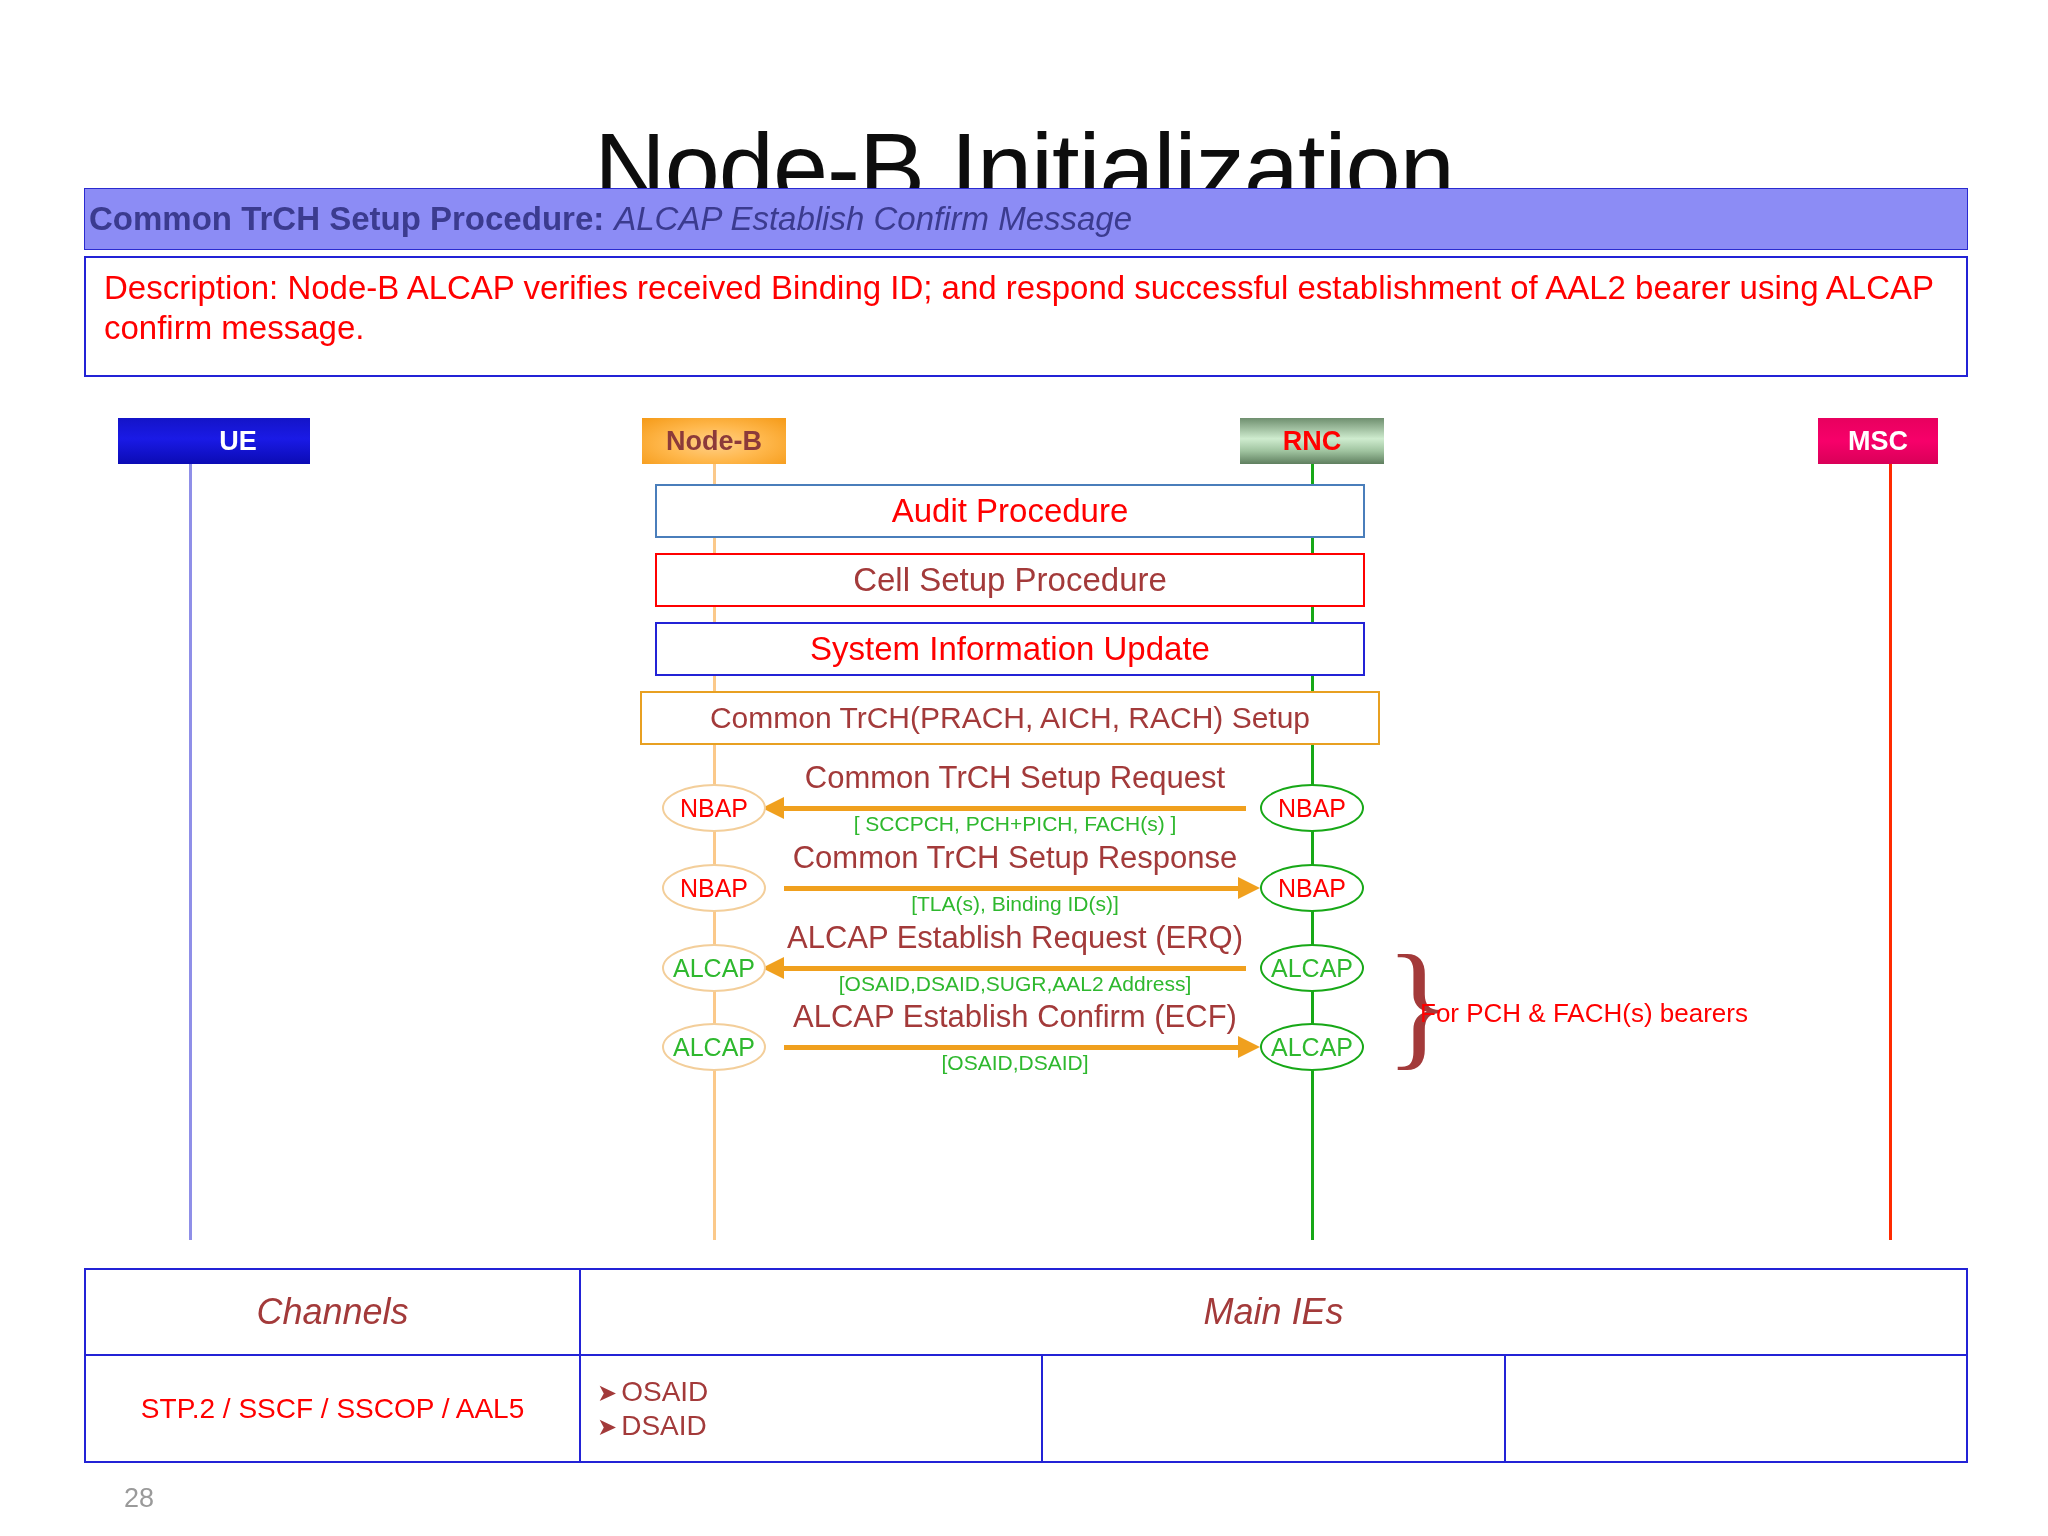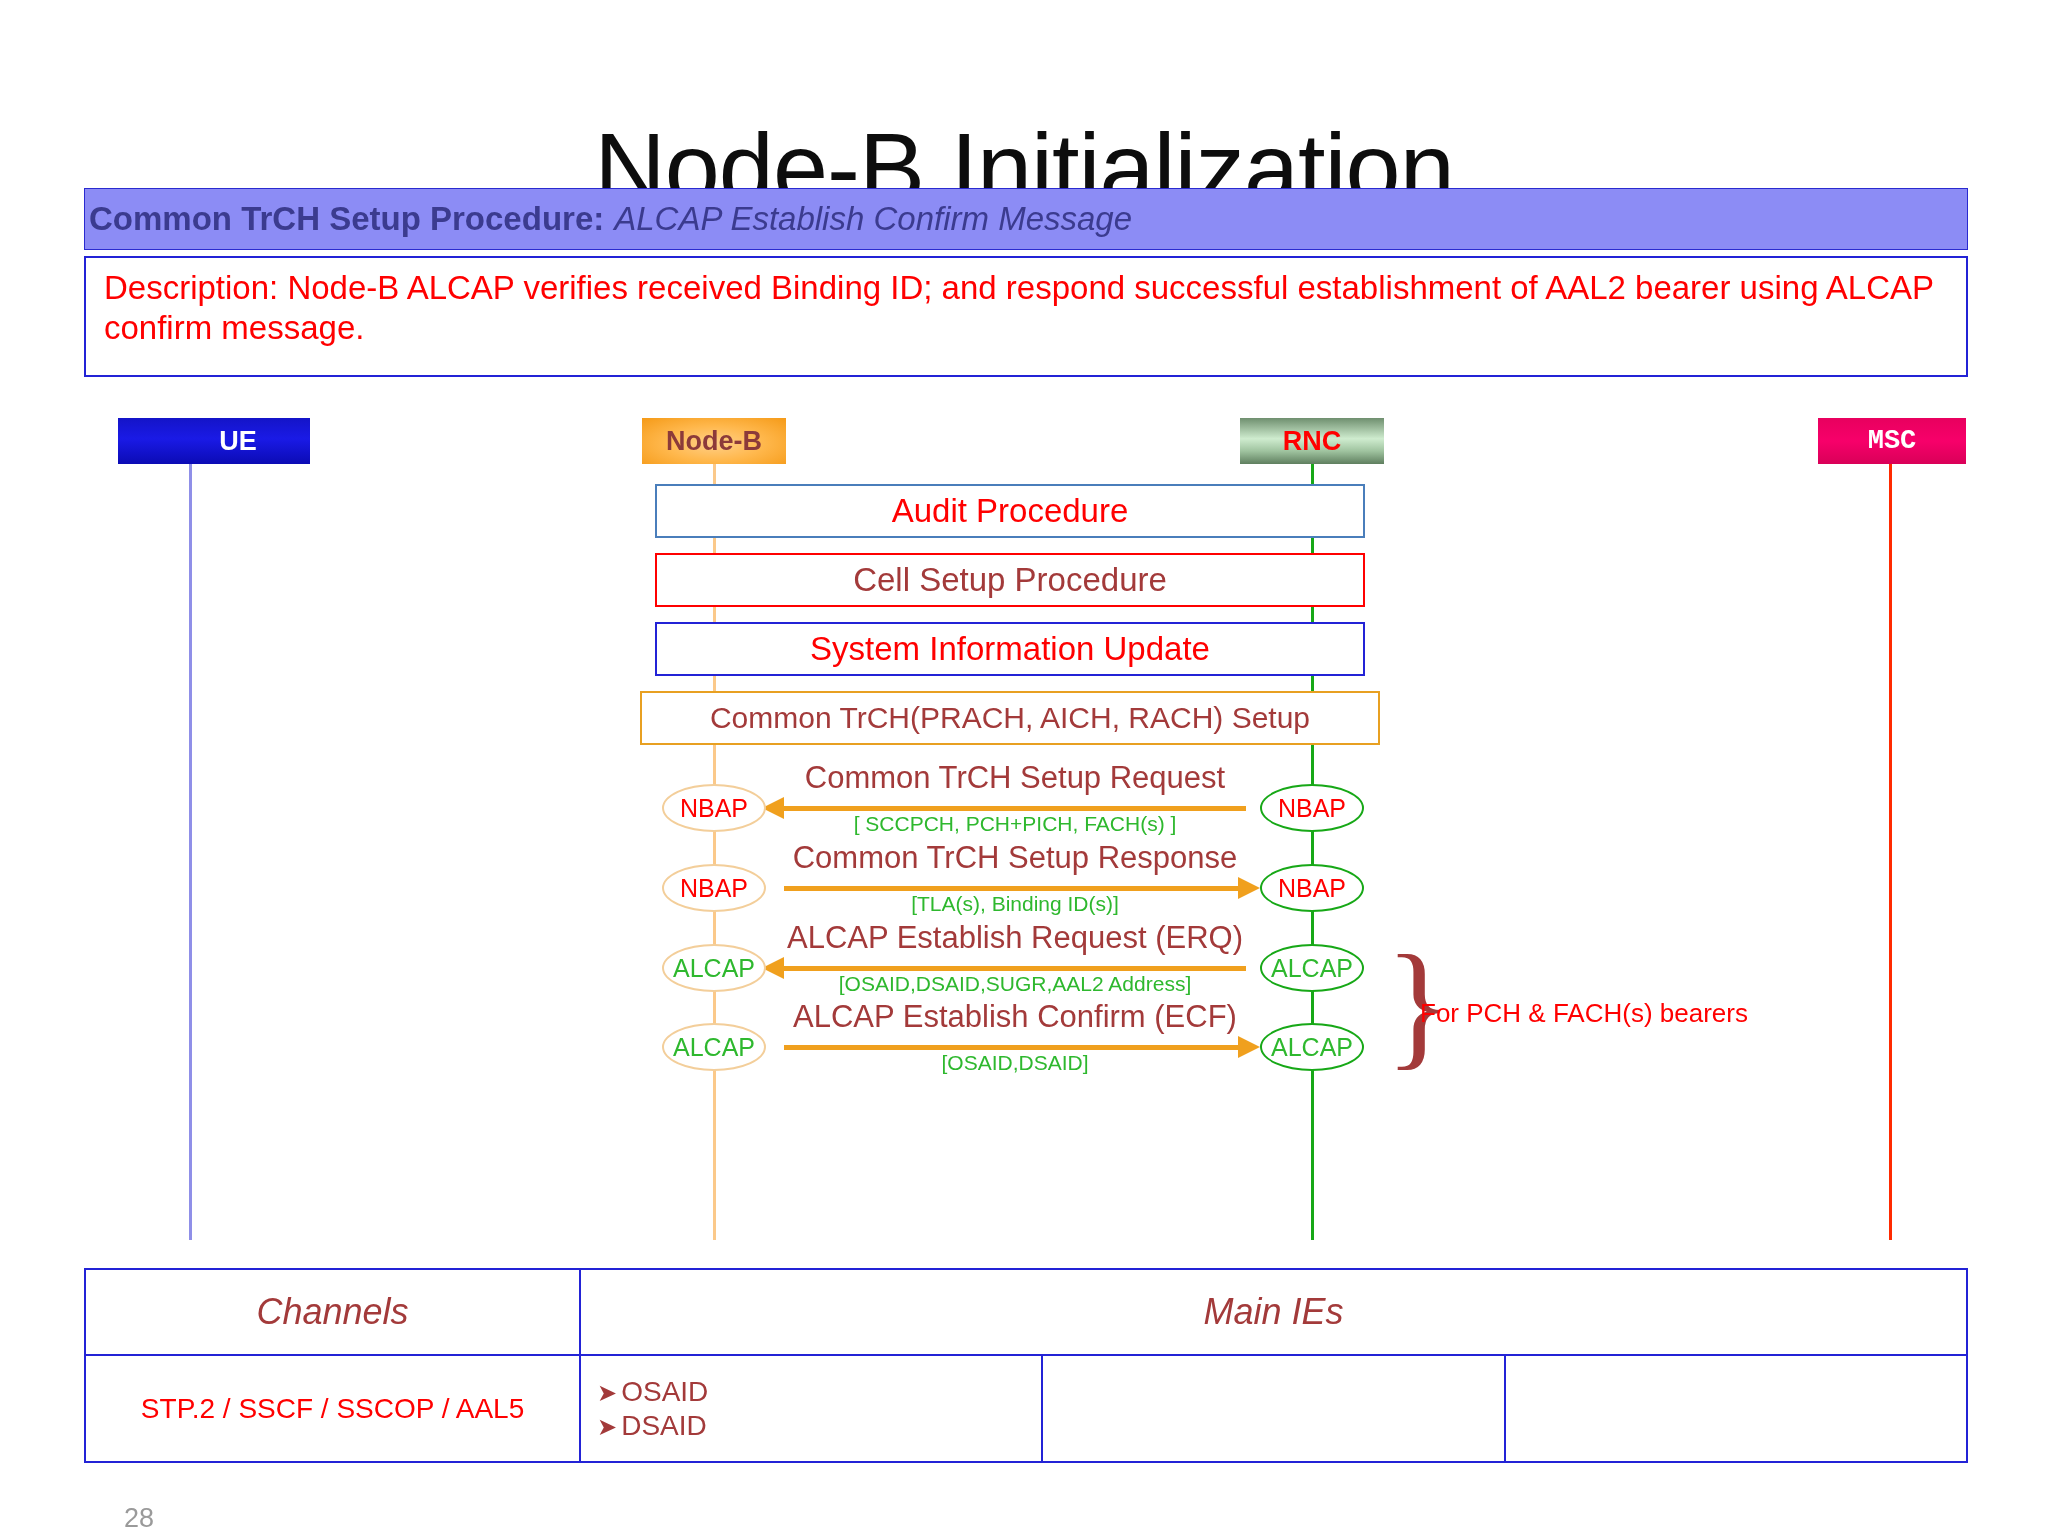--- a/index.html
+++ b/index.html
@@ -39,22 +39,22 @@
   .lane-head{
     position:absolute;height:46px;display:flex;align-items:center;justify-content:center;
     font-size:27px;font-weight:bold;
   }
   #lane-ue{left:118px;top:418px;width:144px;color:#ffffff;
     background:linear-gradient(to bottom,#1414c8 0%,#1a1ae6 45%,#0b0bb4 100%);padding-left:48px;}
   #lane-nodeb{left:642px;top:418px;width:144px;color:#8c3a3a;
     background:radial-gradient(ellipse at 50% 55%,#ffd089 0%,#ffb84d 48%,#f59a17 100%);}
   #lane-rnc{left:1240px;top:418px;width:144px;color:#ff0000;
     background:linear-gradient(to bottom,#6f8f6f 0%,#cfeccf 45%,#9fc39f 72%,#5f7f5f 100%);}
-  #lane-msc{left:1818px;top:418px;width:148px;color:#ffffff;
-    background:linear-gradient(to bottom,#e8005e 0%,#f7006a 50%,#d90058 100%);font-family:Liberation Mono, monospace;}
+  #lane-msc{left:1818px;top:418px;width:120px;color:#ffffff;
+    background:linear-gradient(to bottom,#e8005e 0%,#f7006a 50%,#d90058 100%);}
 
   
   .lifeline{position:absolute;width:3px;}
   #life-ue{left:189px;top:464px;height:776px;background:#8f8fe8;}
   #life-nodeb{left:713px;top:464px;height:776px;background:#fbc98a;}
   #life-rnc{left:1311px;top:464px;height:776px;background:#17a817;}
   #life-msc{left:1889px;top:464px;height:776px;background:#ff2a00;}
 
   
   .proc-box{
@@ -119,21 +119,21 @@
   .tbl{border-collapse:collapse;width:100%;height:100%;table-layout:fixed;}
   .tbl td{border:2px solid #2323d6;padding:16px;vertical-align:middle;background:#ffffff;}
   .th-cell{text-align:center;font-size:36px;font-style:italic;color:#a33a3a;}
   .ch-cell{text-align:center;font-size:28px;color:#ff0000;}
   .ie-cell{vertical-align:top;padding:10px 0 0 14px;}
   .ie-item{font-size:28px;color:#a33a3a;line-height:1.18;white-space:nowrap;}
   .ie-item .bullet{font-size:24px;padding-right:4px;}
   .row-head td{height:52px;}
 
   
-  #page-number{position:absolute;left:124px;top:1483px;font-size:27px;color:#9a9a9a;margin-top:20px;}
+  #page-number{position:absolute;left:124px;top:1483px;font-size:27px;color:#9a9a9a;}
 </style>
 </head>
 <body>
 
 <div id="slide-title">Node-B Initialization</div>
 
 <div id="subtitle-bar">
   <span class="sub-strong">Common TrCH Setup Procedure:</span>
   <span class="sub-italic">ALCAP Establish Confirm Message</span>
 </div>

